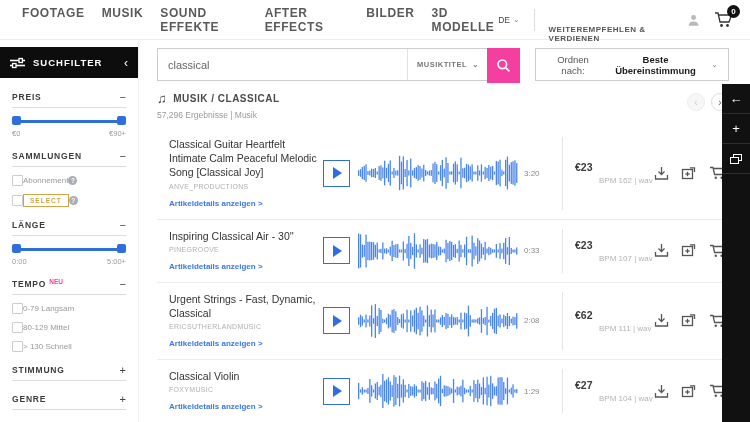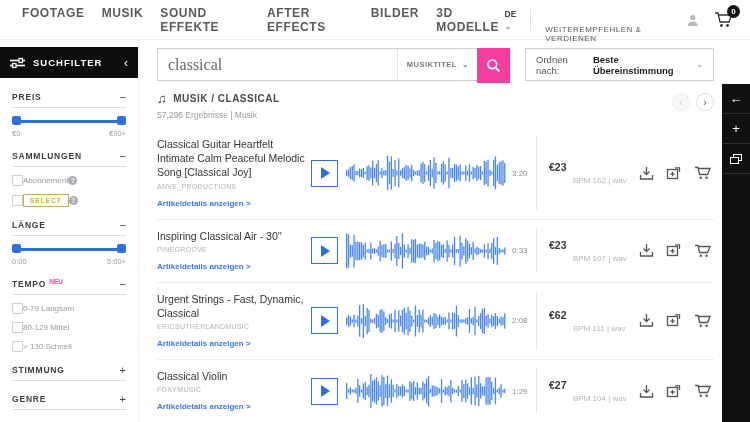--- a/index.html
+++ b/index.html
@@ -6,24 +6,24 @@
   html,body { width:750px; height:422px; overflow:hidden; background:#fff;
     font-family:"Liberation Sans", sans-serif; color:#333; }
 
   
   .header { height:40px; display:flex; align-items:center; padding:0 16px 0 22px;
     background:#fff; border-bottom:1px solid #ececec; }
   .logo { font-size:19px; font-weight:800; letter-spacing:2px; color:#121212; margin-right:28px; }
   .nav { display:flex; gap:17px; }
   .nav a { font-size:12px; font-weight:700; letter-spacing:.6px; color:#5a5a5a; text-decoration:none; }
   .header-right { margin-left:auto; display:flex; align-items:center; gap:14px; }
-  .lang { font-size:8.5px; font-weight:700; color:#444; display:flex; align-items:flex-start; gap:3px;flex-direction:column; }
+  .lang { font-size:8.5px; font-weight:400; color:#444; display:flex; align-items:flex-start; gap:3px; }
   .chev { font-size:8px; color:#888; }
   .vdiv { width:1px; height:22px; background:#ddd; }
-  .referral { font-size:8px; font-weight:400; letter-spacing:.5px; color:#555;margin-top:28px; }
+  .referral { font-size:8px; font-weight:700; letter-spacing:.5px; color:#555;margin-top:28px; }
   .user-ic { width:16px; height:16px; }
   .cart-wrap { position:relative; width:20px; height:18px; }
   .badge { position:absolute; top:-6px; right:-6px; width:13px; height:13px; border-radius:50%;
     background:#111; color:#fff; font-size:8px; font-weight:700; display:flex; align-items:center; justify-content:center; }
 
   
   .app { display:flex; height:382px; }
 
   
   .sidebar { width:139px; flex:0 0 139px; border-right:1px solid #f1f1f1; background:#fff; }
@@ -55,56 +55,56 @@
   .rail-btn { width:28px; height:30px; display:flex; align-items:center; justify-content:center;
     color:#fff; border-bottom:1px solid #2e2e2e; font-size:13px; }
   .copy-ic { position:relative; width:12px; height:10px; }
   .copy-ic .b1 { position:absolute; left:0; bottom:0; width:9px; height:7px; border:1px solid #fff; background:#111;}
   .copy-ic .b2 { position:absolute; right:0; top:0; width:9px; height:7px; border:1px solid #fff; }
 
   
   .main { flex:1; padding:8px 36px 0 18px; }
   .search-row { display:flex; align-items:center; }
   .search-box { display:flex; align-items:stretch; width:388px; height:33px; border:1px solid #ccc; }
-  .search-box input { border:0; outline:0; flex:1; font-size:16px; color:#666; padding:0 10px;
-    font-family:Liberation Serif, serif; }
+  .search-box input { border:0; outline:0; flex:1; font-size:11px; color:#666; padding:0 10px;
+    font-family:Liberation Sans, sans-serif; }
   .scope { display:flex; align-items:center; gap:5px; padding:0 9px; border-left:1px solid #e2e2e2;
     font-size:7.5px; font-weight:700; letter-spacing:.5px; color:#777; }
   .search-btn { width:33px; margin:-1px; height:35px; background:#f43fa0; border:0; display:flex;
     align-items:center; justify-content:center; }
   .sort-box { margin-left:15px; height:33px; border:1px solid #ccc; display:flex; align-items:center;
-    gap:5px; padding:0 10px; font-size:9.5px; color:#555; }
+    gap:5px; padding:0 10px; font-size:9.5px; color:#555;text-align:center; }
   .sort-box b { color:#1d1d1d; }
 
   .crumb-row { position:relative; margin-top:10px; }
   .crumb { display:flex; align-items:center; gap:6px; font-size:10px; font-weight:700;
     letter-spacing:.5px; color:#4a4a4a; }
   .note-ic { font-size:13px; color:#444; }
   .result-count { font-size:8.5px; color:#9a9a9a; margin-top:4px; }
   .pager { position:absolute; right:0; top:2px; display:flex; gap:6px; }
   .pg { width:18px; height:18px; border:1px solid #ddd; border-radius:50%; display:flex;
     align-items:center; justify-content:center; font-size:10px; color:#666; background:#fff; }
   .pg.disabled { color:#ccc; background:#f7f7f7; border-color:#eee; }
 
   
   .results { margin-top:8px; }
   .row { display:flex; align-items:center; padding:9px 0; border-bottom:1px solid #ececec; }
-  .col-meta { width:152px; flex:0 0 152px; }
+  .col-meta { width:152px; flex:0 0 152px;margin-left:12px; }
   .title { font-size:10.5px; color:#333; line-height:1.35; }
   .artist { font-size:7px; color:#b0b0b0; letter-spacing:.3px; margin-top:3px; }
   .details { display:inline-block; font-size:8px; font-weight:700; color:#3b78e0; margin-top:9px; text-decoration:none; }
   .play { width:27px; height:27px; border:1.5px solid #2f6fdb; background:#fff; margin:0 8px 0 2px;
     display:flex; align-items:center; justify-content:center; flex:0 0 27px; }
   .play .tri { width:0; height:0; border-left:9px solid #2f6fdb; border-top:6px solid transparent;
     border-bottom:6px solid transparent; margin-left:2px; }
   .wavebox { display:flex; align-items:center; gap:6px; }
   .wave { display:block; }
   .wave rect { fill:#4a86e8; }
   .dur { font-size:8px; color:#8a8a8a; width:20px; }
-  .price-col { border-left:1px solid #e4e4e4; margin-left:4px; padding-left:12px; width:92px; flex:0 0 92px;
+  .price-col { border-left:1px solid #e4e4e4; margin-left:18px; padding-left:12px; width:92px; flex:0 0 92px;
     align-self:stretch; display:flex; flex-direction:column; justify-content:center; }
   .price { font-size:10.5px; font-weight:700; color:#3a3a3a; }
   .bpm { font-size:8px; color:#b3b3b3; margin-top:3px;padding-left:24px; }
   .acts { margin-left:auto; display:flex; gap:12px; align-items:center; padding-right:2px; }
   .acts svg { display:block; }
 </style>
 </head>
 <body>
 
 <div class="header">

